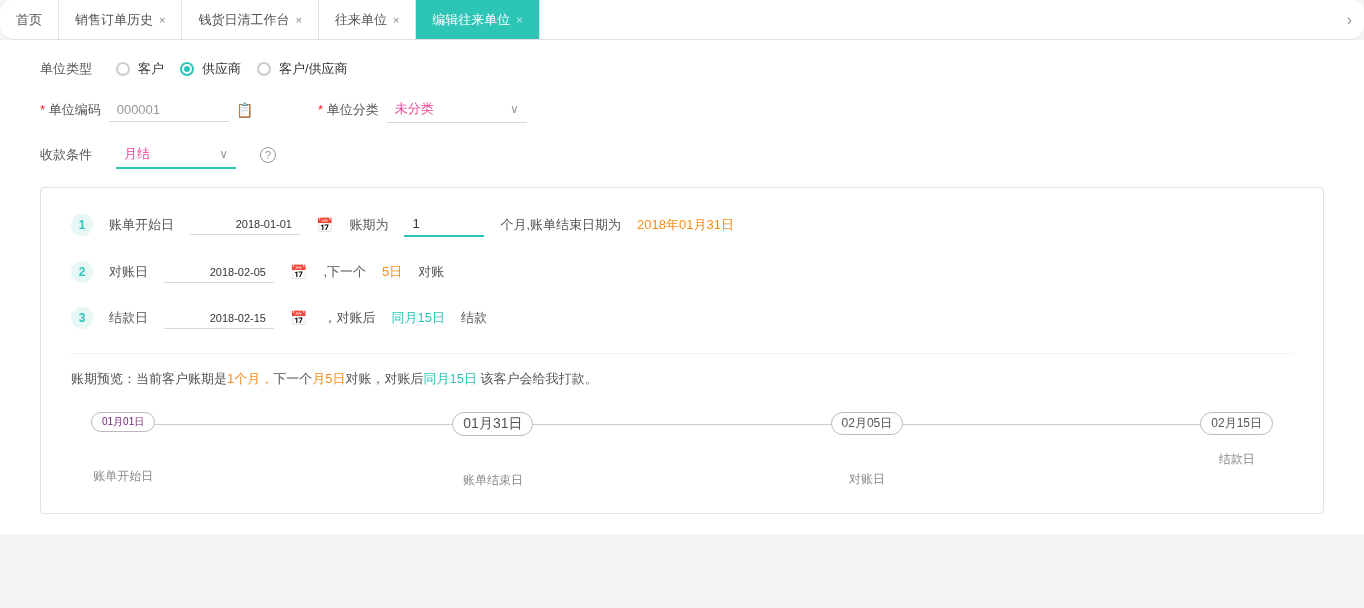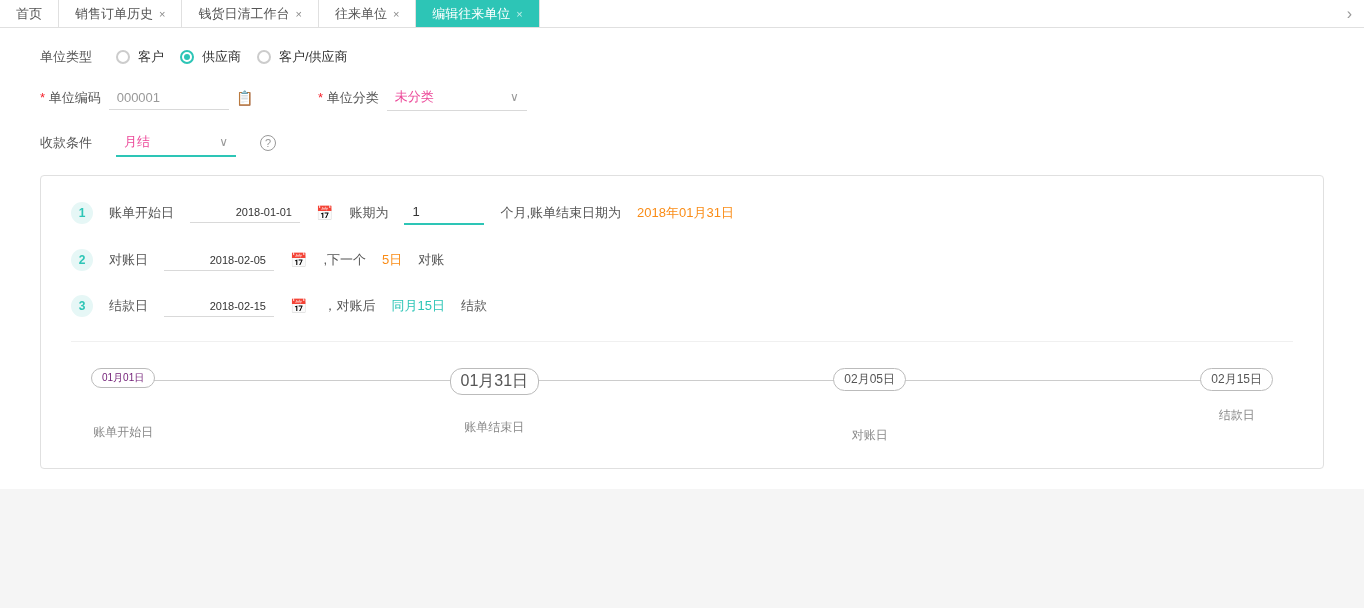--- a/index.html
+++ b/index.html
@@ -4,21 +4,22 @@
   <style>
     * { box-sizing: border-box; margin: 0; padding: 0; }
     body { font-family: 'Microsoft YaHei', Arial, sans-serif; font-size: 13px; color: #333; background: #f5f5f5; }
 
     
     .tab-bar {
       display: flex;
       align-items: stretch;
       background: #fff;
       border-bottom: 1px solid #e0e0e0;
-      height: 28px;
+      height: 40px;
+      border-radius: 14px;
     }
     .tab {
       display: flex;
       align-items: center;
       padding: 0 16px;
       cursor: pointer;
       border-right: 1px solid #e0e0e0;
       font-size: 13px;
       color: #555;
       gap: 6px;
@@ -319,38 +320,41 @@
       <div class="step-num">3</div>
       <span class="step-label">结款日</span>
       <input class="date-input" type="text" value="2018-02-15" style="">
       <span class="cal-icon">📅</span>
       <span class="step-desc">，对账后</span>
       <span class="step-desc highlight-teal">同月15日</span>
       <span class="step-desc">结款</span>
     </div>
 
     <div class="preview-section">
+      <div class="preview-text">
+        <span>账期预览：当前客户账期是</span><span class="highlight-orange">1个月，</span><span>下一个</span><span class="highlight-orange">月5日</span><span>对账，对账后</span><span class="highlight-teal">同月15日</span> <span>该客户会给我打款。</span>
+      </div>
 
       <div style="position:relative; padding: 0 20px; margin-top:10px;">
 
         <div style="position:absolute; left:40px; right:40px; top:12px; height:1px; background:#ccc;"></div>
 
         <div style="position:absolute; left:33px; top:7px; width:10px; height:10px; border-radius:50%; background:#bbb;"></div>
 
         <div style="position:absolute; right:33px; top:7px; width:10px; height:10px; border-radius:50%; background:#bbb;"></div>
 
         <div style="display:flex; justify-content:space-between; align-items:flex-start; position:relative;">
 
           <div style="display:flex; flex-direction:column; align-items:center;">
             <div style="border:1px solid #bbb; border-radius:12px; padding:2px 10px; font-size:10px; background:#fff; color:#701a75; margin-bottom:32px;">01月01日</div>
             <span style="font-size:12px; color:#888; margin-top:4px;">账单开始日</span>
           </div>
 
           <div style="display:flex; flex-direction:column; align-items:center;">
-            <div style="border:1px solid #bbb; border-radius:12px; padding:2px 10px; font-size:16px; background:#fff; color:#555; margin-bottom:20px;">01月31日</div>
+            <div style="border:1px solid #bbb; border-radius:12px; padding:2px 10px; font-size:14px; background:#fff; color:#555; margin-bottom:32px;">01月31日</div>
             <span style="font-size:12px; color:#888; margin-top:4px;">账单结束日</span>
           </div>
 
           <div style="display:flex; flex-direction:column; align-items:center;">
             <div style="border:1px solid #bbb; border-radius:12px; padding:2px 10px; font-size:12px; background:#fff; color:#555; margin-bottom:32px;">02月05日</div>
             <span style="font-size:12px; color:#888; margin-top:4px;">对账日</span>
           </div>
 
           <div style="display:flex; flex-direction:column; align-items:center;">
             <div style="border:1px solid #bbb; border-radius:12px; padding:2px 10px; font-size:12px; background:#fff; color:#555; margin-bottom:12px;">02月15日</div>

